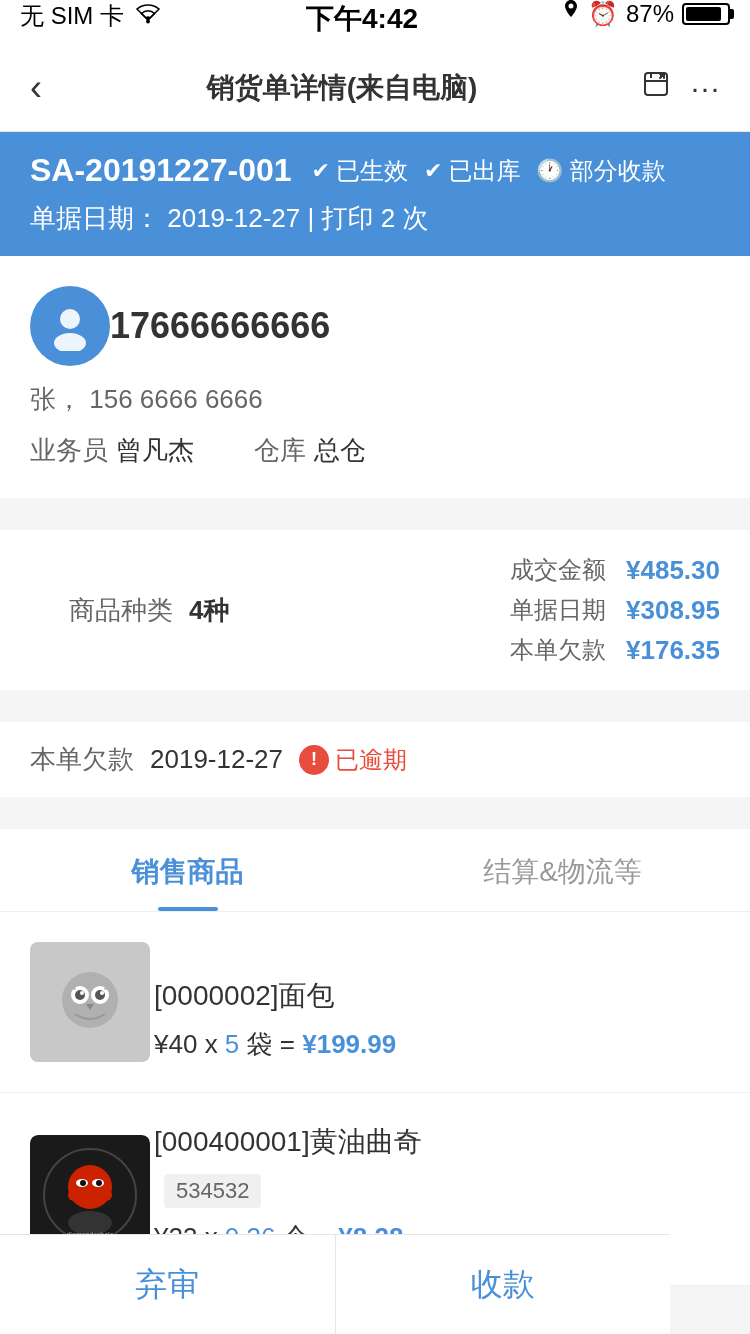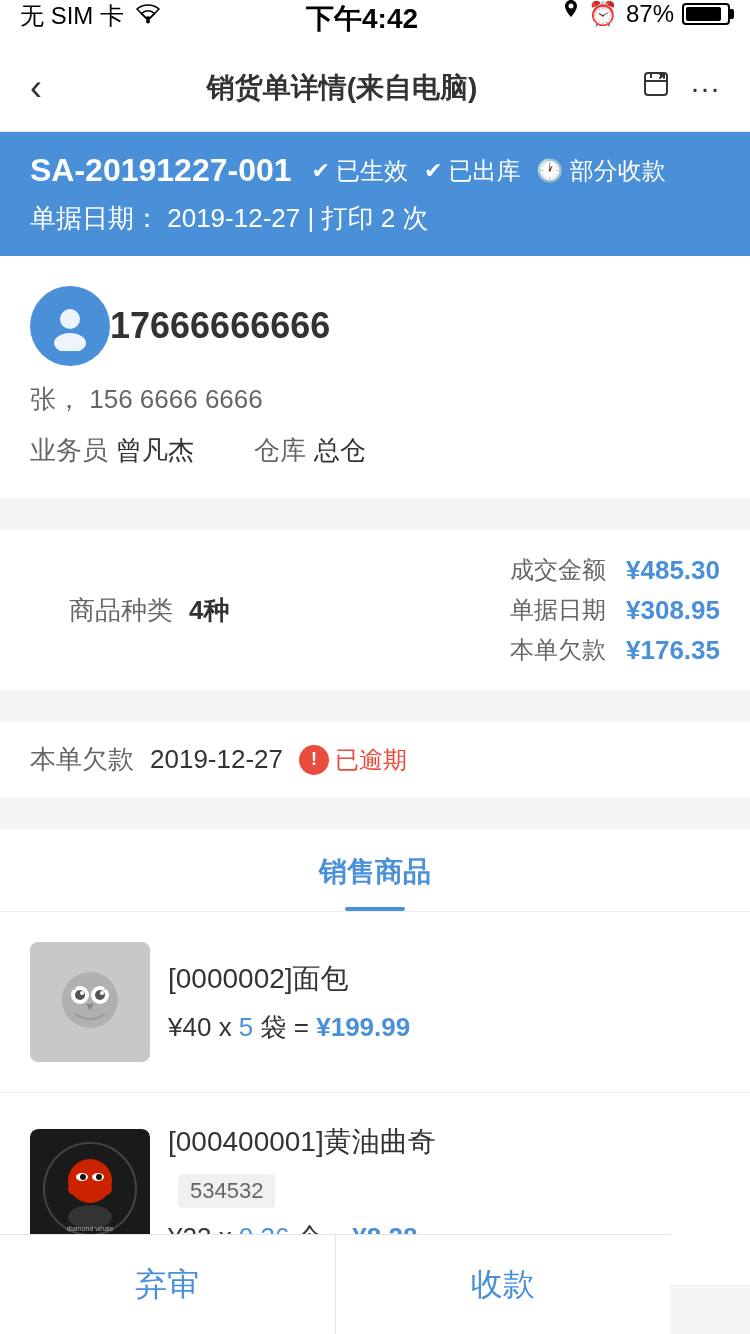--- a/index.html
+++ b/index.html
@@ -219,22 +219,22 @@
       background: #4A90D9;
       border-radius: 2px;
     }
 
     
     .products-section {
       background: #fff;
     }
     .product-item {
       display: flex;
-      align-items: center;
-      gap: 18px;
+      align-items: flex-end;
+      gap: 4px;
       padding: 30px;
       border-bottom: 1px solid #f0f0f0;
     }
     .product-thumb {
       width: 120px; height: 120px;
       border-radius: 8px;
       background: #f0f0f0;
       flex-shrink: 0;
       overflow: hidden;
       display: flex; align-items: center; justify-content: center;
@@ -416,20 +416,21 @@
     <span class="overdue-icon">!</span>
     <span>已逾期</span>
   </span>
 </div>
 
 <div class="divider"></div>
 
 <div class="tabs-section">
   <div class="tabs-header">
     <div class="tab active">销售商品</div>
+    <div class="tab">结算&amp;物流等</div>
   </div>
 
   <div class="products-section">
 
     <div class="product-item">
       <div class="product-thumb">
         <div style="width:100%;height:100%;background:#c8c8c8;display:flex;align-items:center;justify-content:center;">
           <svg width="80" height="80" viewBox="0 0 80 80" fill="none">
 
             <circle cx="40" cy="38" r="28" fill="#b0b0b0"></circle>

